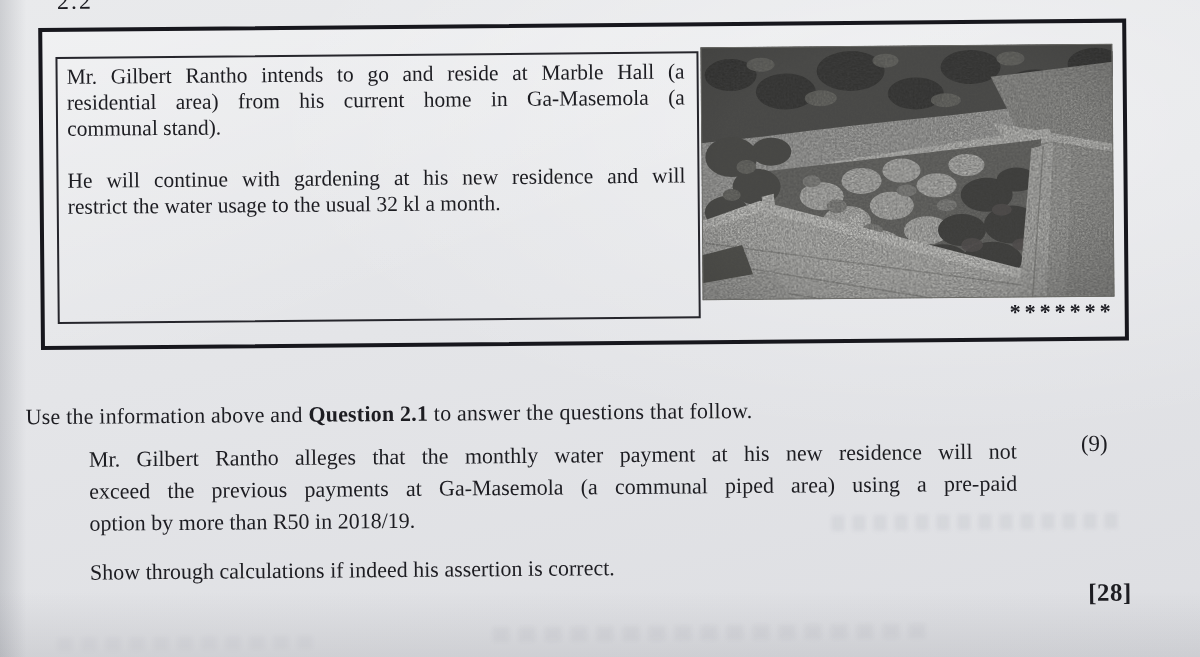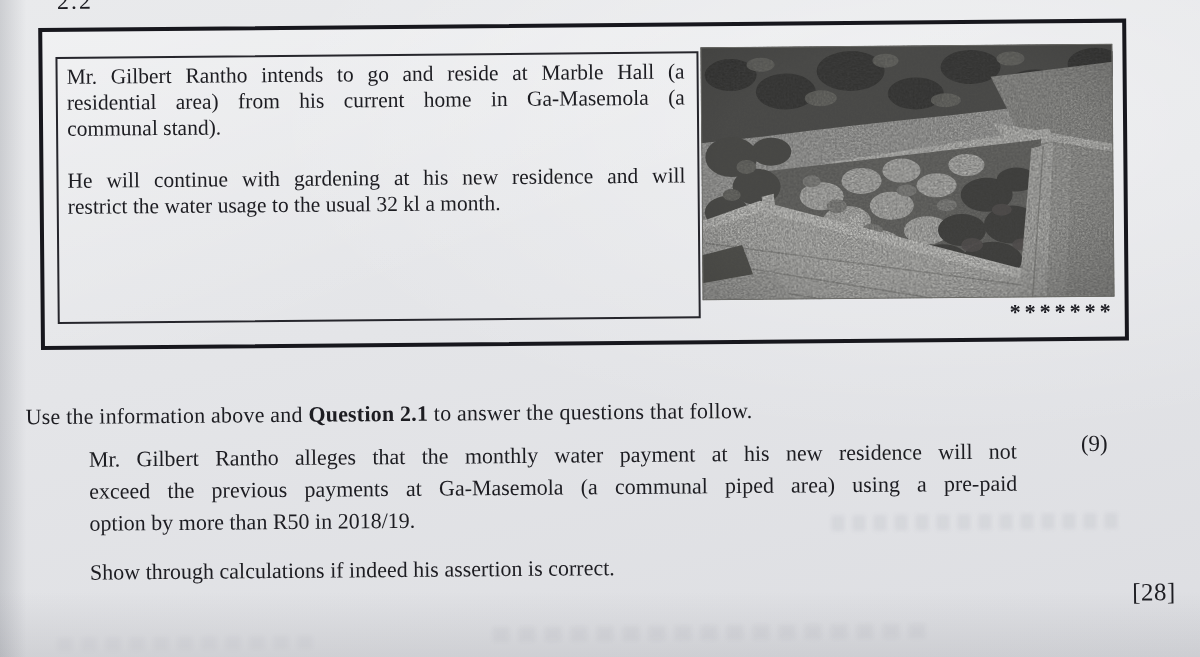--- a/index.html
+++ b/index.html
@@ -38,21 +38,21 @@
     text-align:right;font-size:22px;font-weight:bold;letter-spacing:4px;
     color:#202026;
   }
 
   .instruction{position:absolute;left:25px;top:382px;font-size:22px;white-space:nowrap;letter-spacing:.2px;}
   .instruction b{font-weight:bold;}
 
   .question-block{position:absolute;left:88px;top:444px;width:928px;font-size:22px;line-height:32px;}
   .marks{position:absolute;left:1080px;top:440px;font-size:23px;}
   .task{position:absolute;left:88px;top:560px;font-size:22px;white-space:nowrap;}
-  .total{position:absolute;left:1086px;top:588px;font-size:25px;font-weight:normal;letter-spacing:.5px;margin-left:44px;}
+  .total{position:absolute;left:1086px;top:588px;font-size:25px;font-weight:bold;letter-spacing:.5px;}
 
   .smudge{position:absolute;filter:blur(2px);pointer-events:none;}
   .smudge.s1{left:830px;top:522px;width:292px;height:16px;opacity:.55;
     background:repeating-linear-gradient(90deg, rgba(92,98,114,.14) 0 13px, rgba(0,0,0,0) 13px 21px);}
   .smudge.s2{left:490px;top:631px;width:440px;height:15px;opacity:.45;
     background:repeating-linear-gradient(90deg, rgba(96,100,116,.12) 0 17px, rgba(0,0,0,0) 17px 26px);}
   .smudge.s3{left:55px;top:638px;width:260px;height:13px;opacity:.35;
     background:repeating-linear-gradient(90deg, rgba(96,100,116,.12) 0 15px, rgba(0,0,0,0) 15px 24px);}
 </style>
 </head>

